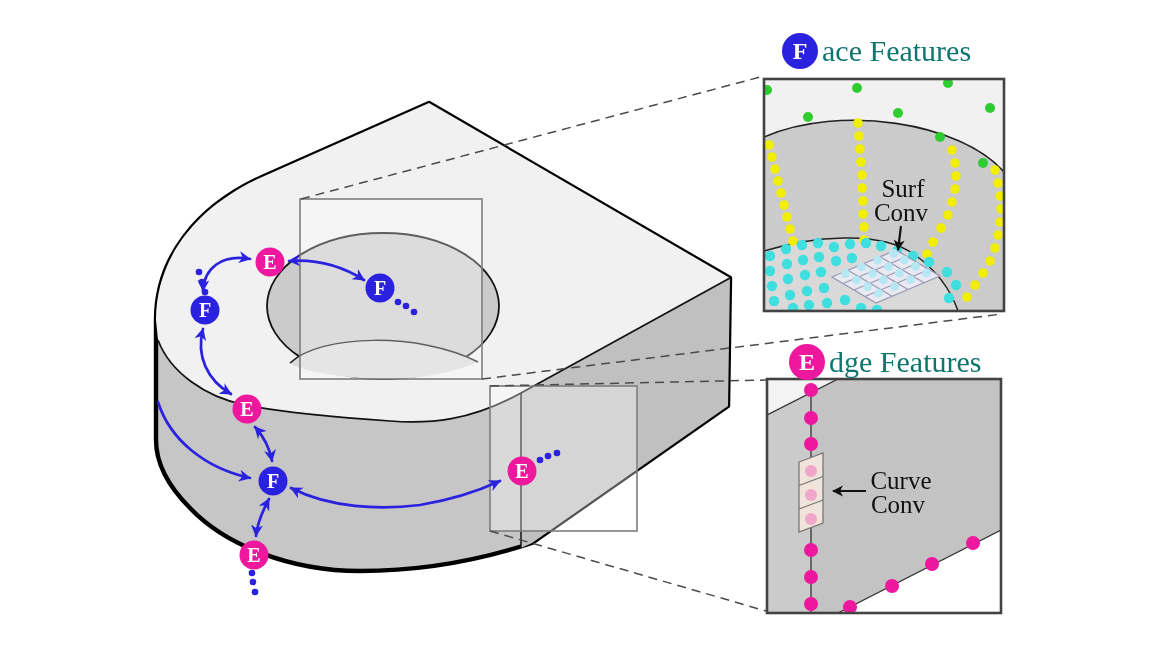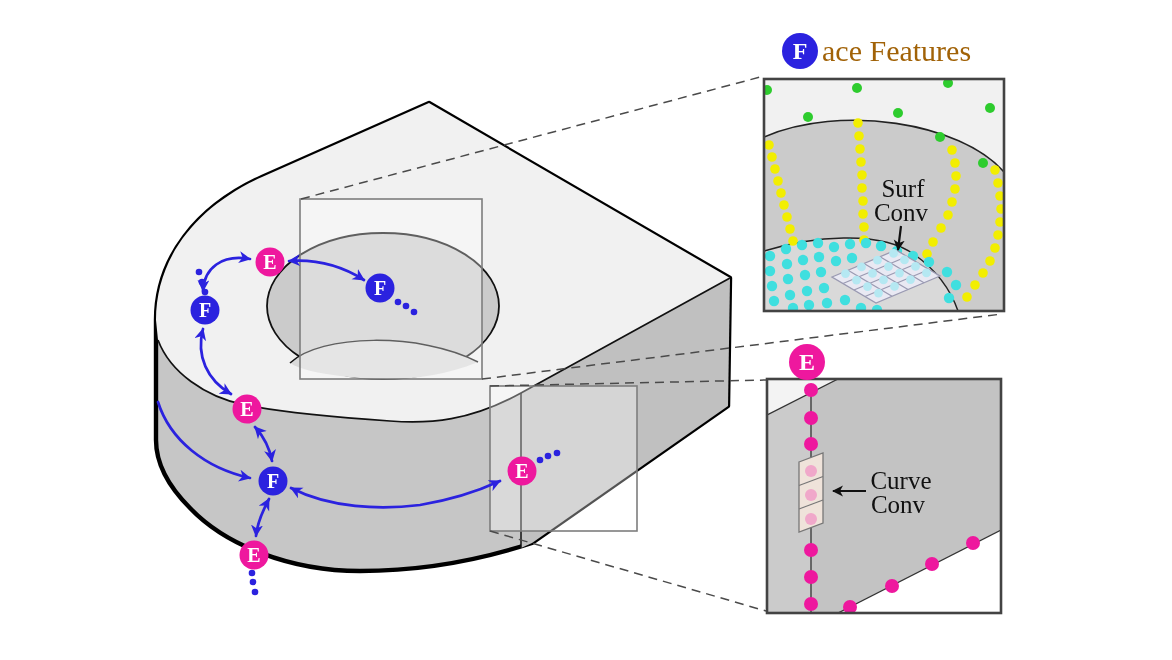--- a/index.html
+++ b/index.html
@@ -4,21 +4,21 @@
 <style>
   html,body{margin:0;padding:0;background:#ffffff;}
   #stage{position:relative;width:1172px;height:660px;background:#ffffff;overflow:hidden;
          font-family:"Liberation Serif","DejaVu Serif",serif;}
   #stage svg{position:absolute;left:0;top:0;}
   .callout-title{position:absolute;display:flex;align-items:center;gap:4px;}
   .badge{width:36px;height:36px;border-radius:50%;display:flex;align-items:center;justify-content:center;
          color:#ffffff;font-weight:bold;font-size:24px;line-height:1;}
   .badge.face{background:#2b22df;}
   .badge.edge{background:#ee189e;}
-  .title-text{font-size:30px;color:#a16207;white-space:nowrap;}
+  .title-text{font-size:30px;color:#0f766e;white-space:nowrap;}
 </style>
 </head>
 <body>
 
 <div id="stage">
 
 <svg width="1172" height="660" viewBox="0 0 1172 660">
   <defs>
     <marker id="ab" markerUnits="userSpaceOnUse" markerWidth="14" markerHeight="14" refX="11" refY="6" orient="auto-start-reverse">
       <path d="M0,0 L12,6 L0,12 L3.5,6 Z" fill="#2b22df"></path>
@@ -320,15 +320,16 @@
   <div class="badge face">
     <span>F</span>
   </div>
   <span class="title-text">ace Features</span>
 </div>
 
 <div class="callout-title" style="left:789px;top:344px;">
   <div class="badge edge">
     <span>E</span>
   </div>
+  <span class="title-text">dge Features</span>
 </div>
 
 </div>
 
 </body></html>

